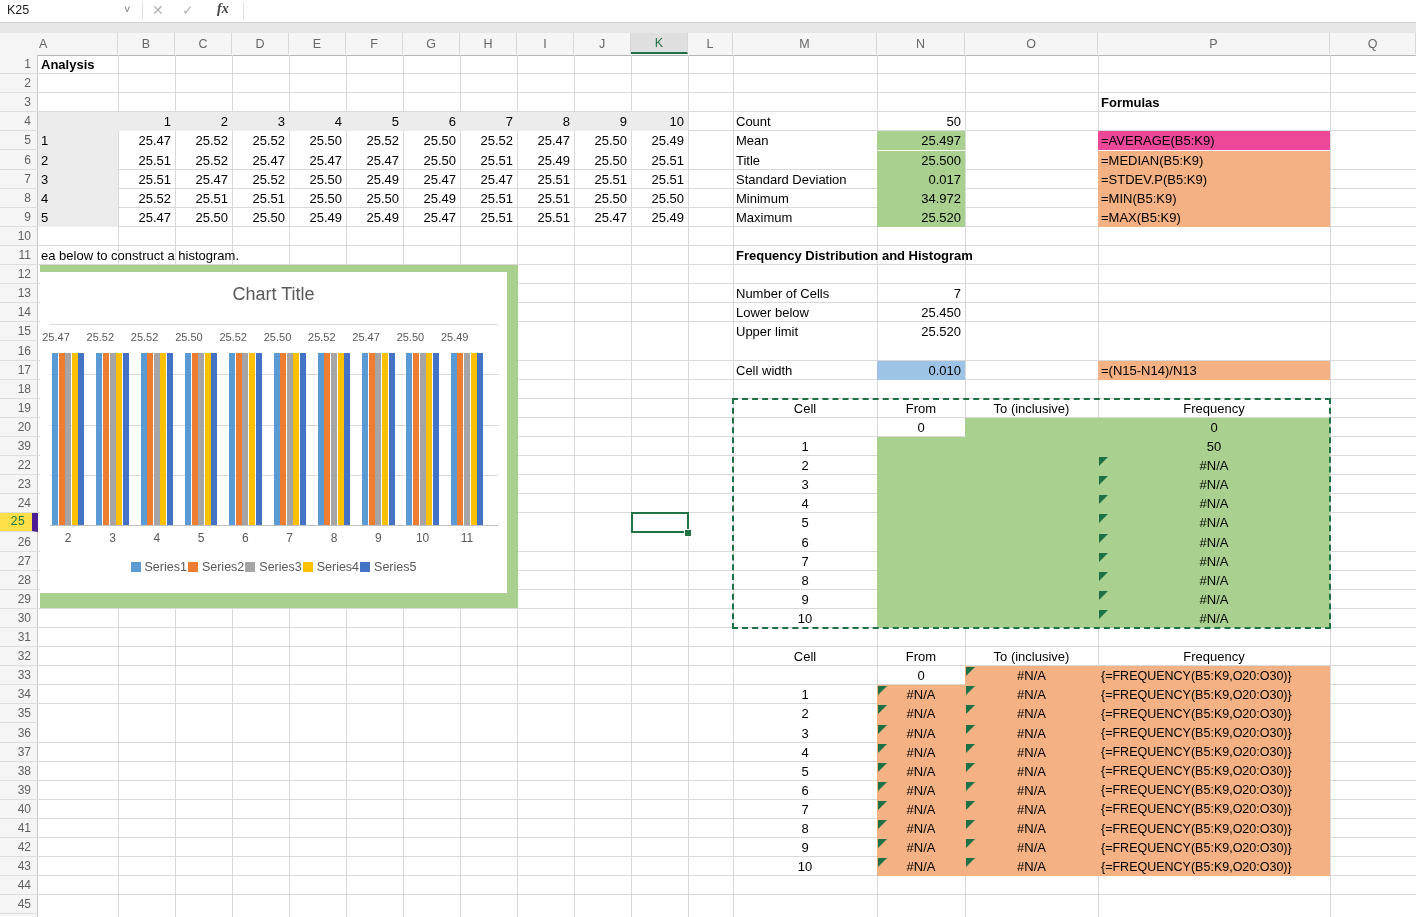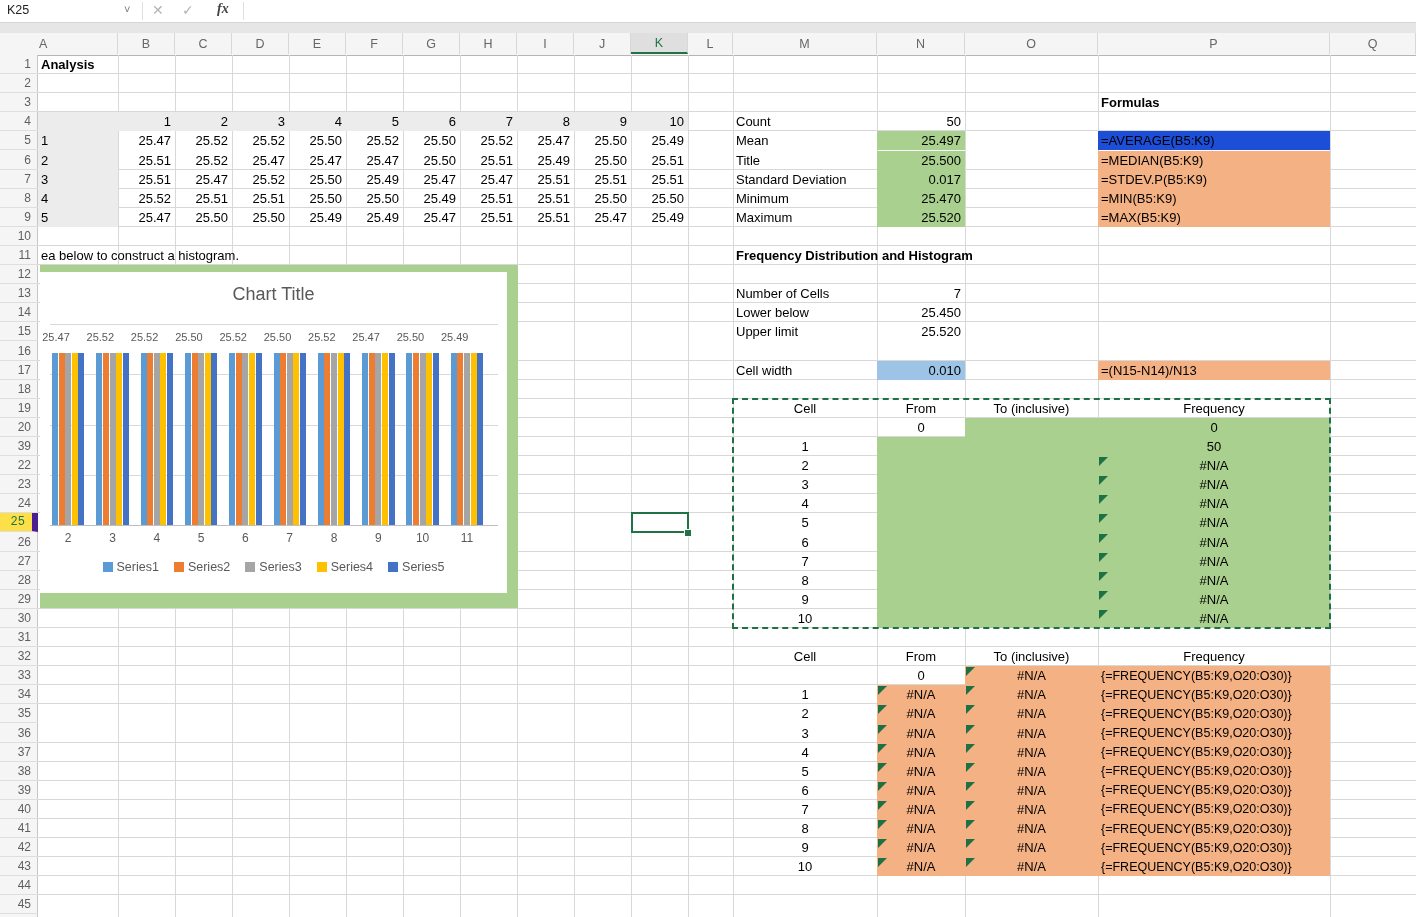--- a/index.html
+++ b/index.html
@@ -43,21 +43,21 @@
   #marquee{position:absolute;border:2px dashed #1e7145;box-sizing:border-box;pointer-events:none;}
   
   #chartpad{position:absolute;}
   #chartbox{position:absolute;background:#fff;}
   #charttitle{position:absolute;width:100%;text-align:center;color:#595959;font-size:18px;}
   .cgrid{position:absolute;height:1px;background:#d9d9d9;}
   .caxis{position:absolute;height:1px;background:#bfbfbf;}
   .bar{position:absolute;}
   .dlabel{position:absolute;font-size:11px;color:#595959;text-align:center;}
   .xlabel{position:absolute;font-size:12px;color:#595959;text-align:center;}
-  #legend{position:absolute;display:flex;justify-content:center;width:100%;gap:15px;}
+  #legend{position:absolute;display:flex;justify-content:center;width:100%;gap:1px;}
   .litem{display:flex;align-items:center;gap:4px;font-size:12.5px;color:#595959;}
   .lsq{width:10px;height:10px;display:inline-block;}
 </style>
 </head>
 <body>
 
 <div id="app">
 
   <div id="fbar">
     <div id="namebox">
@@ -231,29 +231,29 @@
       <div class="cell ar" style="left: 403px; top: 207.8px; width: 57px; height: 19.1px;">25.47</div>
       <div class="cell ar" style="left: 460px; top: 207.8px; width: 57px; height: 19.1px;">25.51</div>
       <div class="cell ar" style="left: 517px; top: 207.8px; width: 57px; height: 19.1px;">25.51</div>
       <div class="cell ar" style="left: 574px; top: 207.8px; width: 57px; height: 19.1px;">25.47</div>
       <div class="cell ar" style="left: 631px; top: 207.8px; width: 57px; height: 19.1px;">25.49</div>
       <div class="cell al b" style="left: 1098px; top: 93.2px; width: 232px; height: 19.1px;">Formulas</div>
       <div class="cell al" style="left: 733px; top: 112.3px; width: 144px; height: 19.1px;">Count</div>
       <div class="cell ar" style="left: 877px; top: 112.3px; width: 88px; height: 19.1px;">50</div>
       <div class="cell al" style="left: 733px; top: 131.4px; width: 144px; height: 19.1px;">Mean</div>
       <div class="cell ar" style="left: 877px; top: 131.4px; width: 88px; height: 19.1px; background: rgb(169, 208, 142);">25.497</div>
-      <div class="cell al" style="left: 1098px; top: 131.4px; width: 232px; height: 19.1px; background: #1d4ed8;">=AVERAGE(B5:K9)</div>
+      <div class="cell al" style="left: 1098px; top: 131.4px; width: 232px; height: 19.1px; background: #ec4899;">=AVERAGE(B5:K9)</div>
       <div class="cell al" style="left: 733px; top: 150.5px; width: 144px; height: 19.1px;">Title</div>
       <div class="cell ar" style="left: 877px; top: 150.5px; width: 88px; height: 19.1px; background: rgb(169, 208, 142);">25.500</div>
       <div class="cell al" style="left: 1098px; top: 150.5px; width: 232px; height: 19.1px; background: rgb(244, 177, 131);">=MEDIAN(B5:K9)</div>
       <div class="cell al" style="left: 733px; top: 169.6px; width: 144px; height: 19.1px;">Standard Deviation</div>
       <div class="cell ar" style="left: 877px; top: 169.6px; width: 88px; height: 19.1px; background: rgb(169, 208, 142);">0.017</div>
       <div class="cell al" style="left: 1098px; top: 169.6px; width: 232px; height: 19.1px; background: rgb(244, 177, 131);">=STDEV.P(B5:K9)</div>
       <div class="cell al" style="left: 733px; top: 188.7px; width: 144px; height: 19.1px;">Minimum</div>
-      <div class="cell ar" style="left: 877px; top: 188.7px; width: 88px; height: 19.1px; background: rgb(169, 208, 142);">25.470</div>
+      <div class="cell ar" style="left: 877px; top: 188.7px; width: 88px; height: 19.1px; background: rgb(169, 208, 142);">34.972</div>
       <div class="cell al" style="left: 1098px; top: 188.7px; width: 232px; height: 19.1px; background: rgb(244, 177, 131);">=MIN(B5:K9)</div>
       <div class="cell al" style="left: 733px; top: 207.8px; width: 144px; height: 19.1px;">Maximum</div>
       <div class="cell ar" style="left: 877px; top: 207.8px; width: 88px; height: 19.1px; background: rgb(169, 208, 142);">25.520</div>
       <div class="cell al" style="left: 1098px; top: 207.8px; width: 232px; height: 19.1px; background: rgb(244, 177, 131);">=MAX(B5:K9)</div>
       <div class="cell al b" style="left: 733px; top: 246px; width: 597px; height: 19.1px;">Frequency Distribution and Histogram</div>
       <div class="cell al" style="left: 733px; top: 284.2px; width: 144px; height: 19.1px;">Number of Cells</div>
       <div class="cell ar" style="left: 877px; top: 284.2px; width: 88px; height: 19.1px;">7</div>
       <div class="cell al" style="left: 733px; top: 303.3px; width: 144px; height: 19.1px;">Lower below</div>
       <div class="cell ar" style="left: 877px; top: 303.3px; width: 88px; height: 19.1px;">25.450</div>
       <div class="cell al" style="left: 733px; top: 322.4px; width: 144px; height: 19.1px;">Upper limit</div>

